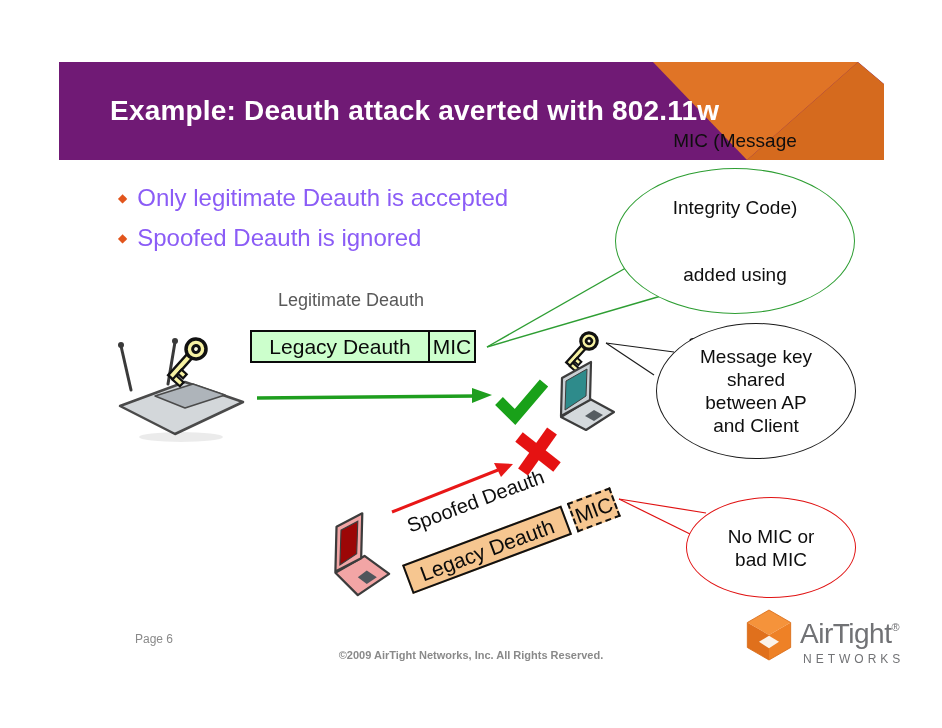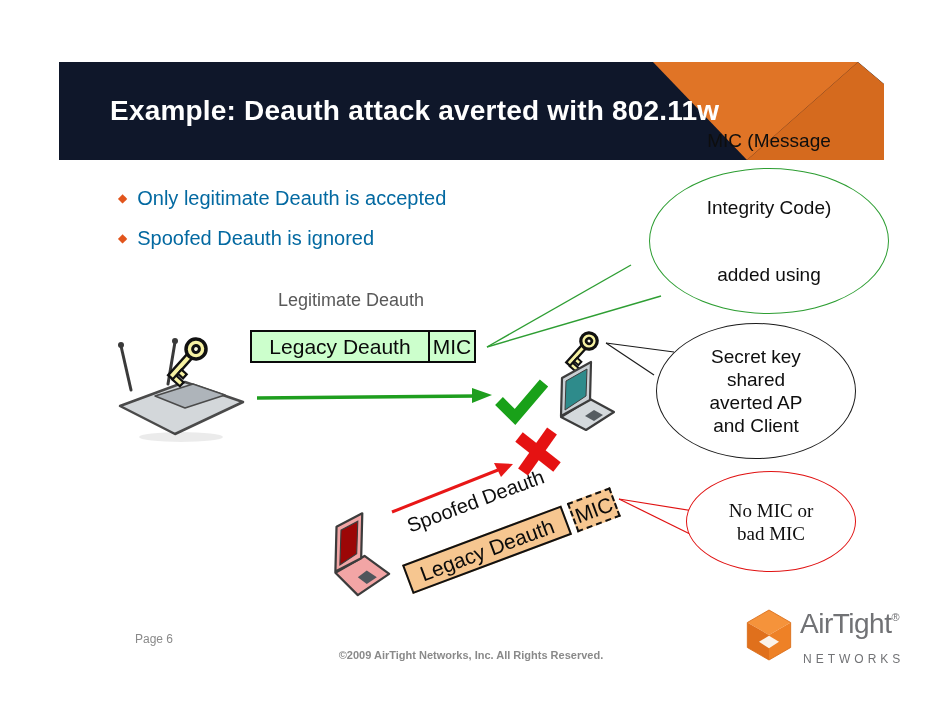--- a/index.html
+++ b/index.html
@@ -2,62 +2,62 @@
 <html><head>
 <meta charset="utf-8">
 <style>
   html,body{margin:0;padding:0;background:#ffffff;}
   .slide{
     position:relative;width:942px;height:728px;background:#ffffff;overflow:hidden;
     font-family:"Liberation Sans", sans-serif;
   }
   
   .band{
-    position:absolute;left:59px;top:62px;width:825px;height:98px;background:#0f172a;
+    position:absolute;left:59px;top:62px;width:825px;height:98px;background:#701a75;
     clip-path:polygon(0 0,799px 0,825px 22px,825px 98px,0 98px);
   }
   .band svg{position:absolute;left:0;top:0;}
   .band .title{
     position:absolute;left:51px;top:0;height:98px;display:flex;align-items:center;
     color:#ffffff;font-size:28px;font-weight:bold;letter-spacing:.2px;white-space:nowrap;
   }
   
   .bullets{position:absolute;left:118px;top:184px;}
   .bullet{display:flex;align-items:center;height:28px;margin-bottom:12px;}
   .bullet .diamond{color:#E2551C;font-size:12px;margin-right:10px;line-height:1;}
-  .bullet .btxt{color:#0369a1;font-size:20px;}
+  .bullet .btxt{color:#8b5cf6;font-size:24px;}
   
   .legit-label{position:absolute;left:278px;top:290px;color:#595959;font-size:18px;text-align:right;}
   
   .frame-row{position:absolute;left:250px;top:330px;display:flex;}
   .fbox{background:#CCFFCC;border:2px solid #0a0a0a;height:29px;display:flex;align-items:center;justify-content:center;
         color:#0a0a0a;font-size:21px;}
   .fbox.payload{width:176px;}
   .fbox.mic{width:44px;margin-left:-2px;}
   
   .spoofed-row{position:absolute;left:402px;top:565px;transform:rotate(-20.5deg);transform-origin:0 0;display:flex;gap:6px;}
   .sbox{background:#F6C690;height:27px;display:flex;align-items:center;justify-content:center;color:#0a0a0a;font-size:21px;}
   .sbox.payload{width:166px;border:2.5px solid #111;}
   .sbox.mic{width:42px;border:2.5px dashed #111;}
   .spoofed-label{position:absolute;left:404px;top:516px;transform:rotate(-20.5deg);transform-origin:0 0;
                  color:#0e0e0e;font-size:20px;white-space:nowrap;}
   
   .bubble{position:absolute;border-radius:50%;background:#ffffff;display:flex;flex-direction:column;
           align-items:center;justify-content:center;text-align:center;color:#0e0e0e;
           font-size:19px;line-height:23px;}
-  .bubble.mic-added{left:649px;top:168px;width:238px;height:144px;border:1.6px solid #2E9E33;gap:44px;}
+  .bubble.mic-added{left:615px;top:168px;width:238px;height:144px;border:1.6px solid #2E9E33;gap:44px;}
   .bubble.secret{left:656px;top:323px;width:198px;height:134px;border:1.4px solid #1a1a1a;}
-  .bubble.nomic{left:686px;top:471px;width:168px;height:99px;border:1.4px solid #E01212;font-family:Liberation Serif, serif;}
+  .bubble.nomic{left:686px;top:497px;width:168px;height:99px;border:1.4px solid #E01212;}
   
   .page-num{position:absolute;left:135px;top:620px;font-size:12px;color:#8a8a8a;margin-top:12px;}
   .copyright{position:absolute;left:271px;top:649px;width:400px;text-align:center;font-size:11px;color:#8a8a8a;font-weight:bold;}
   
   .logo{position:absolute;left:744px;top:606px;width:180px;height:62px;}
   .logo .cube{position:absolute;left:0;top:2px;}
-  .logo .brand{position:absolute;left:56px;top:2px;font-size:28px;color:#717275;letter-spacing:-0.5px;}
+  .logo .brand{position:absolute;left:56px;top:12px;font-size:28px;color:#717275;letter-spacing:-0.5px;}
   .logo .reg{font-size:11px;vertical-align:12px;color:#717275;}
   .logo .nets{position:absolute;left:59px;top:46px;font-size:12px;letter-spacing:4px;color:#717275;}
   .canvas{position:absolute;left:0;top:0;pointer-events:none;}
 </style>
 </head>
 <body>
 
 <div class="slide">
 
   <div class="band">
@@ -167,23 +167,23 @@
     <div class="sbox mic">MIC</div>
   </div>
 
   <div class="bubble mic-added">
     <div>MIC (Message</div>
     <div>Integrity Code)</div>
     <div>added using</div>
     <div>shared key</div>
   </div>
   <div class="bubble secret">
-    <div>Secret key</div>
+    <div>Message key</div>
     <div>shared</div>
-    <div>averted AP</div>
+    <div>between AP</div>
     <div>and Client</div>
   </div>
   <div class="bubble nomic">
     <div>No MIC or</div>
     <div>bad MIC</div>
   </div>
 
   <div class="page-num">Page 6</div>
   <div class="copyright">©2009 AirTight Networks, Inc. All Rights Reserved.</div>
 

